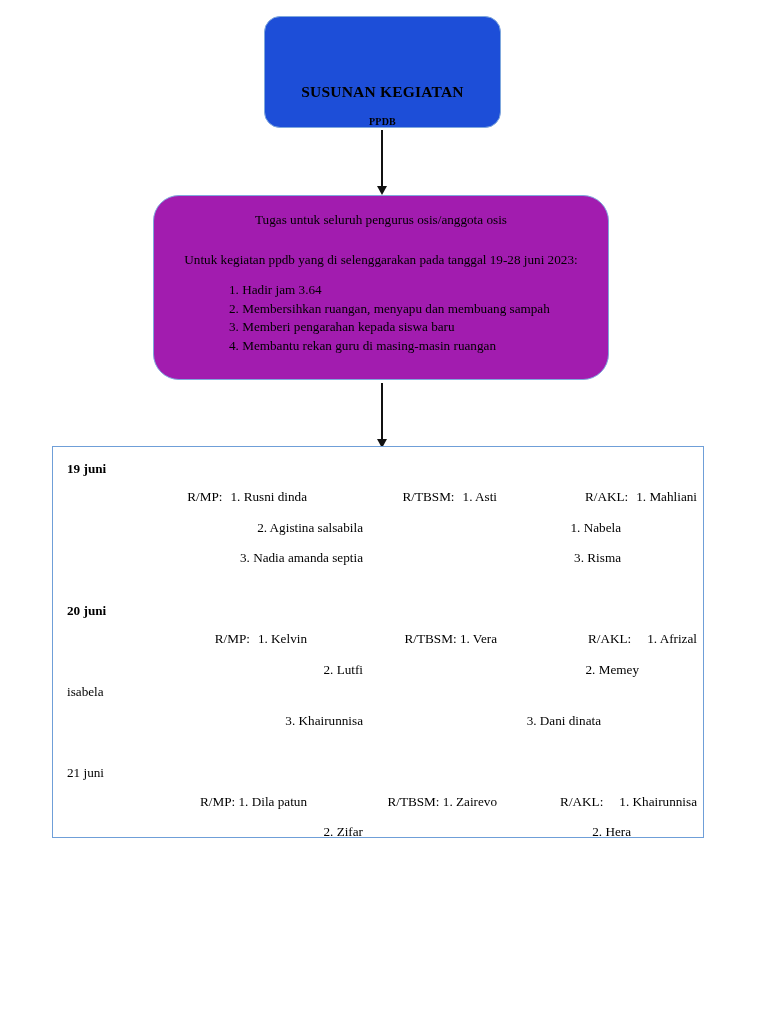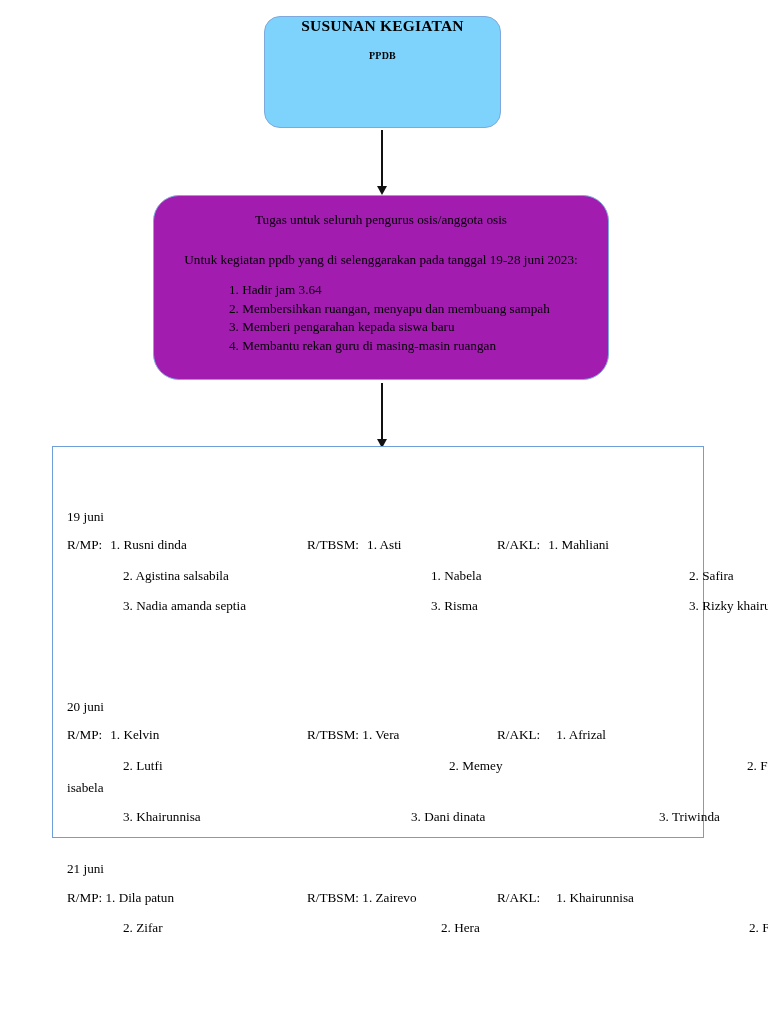--- a/index.html
+++ b/index.html
@@ -25,25 +25,25 @@
 
   .node-title {
     position: absolute;
     left: 264px;
     top: 16px;
     width: 237px;
     height: 112px;
     box-sizing: border-box;
     border: 1.6px solid #7fa8dd;
     border-radius: 16px;
-    background: #7dd3fc;
+    background: #1d4ed8;
     display: flex;
     flex-direction: column;
     align-items: center;
-    justify-content: flex-start;
+    justify-content: flex-end;
     text-align: center;
   }
   .node-title .line1 {
     font-weight: bold;
     font-size: 15.5px;
     letter-spacing: 0.2px;
     line-height: 1.1;
     margin-bottom: 16px;
   }
   .node-title .line2 {
@@ -115,29 +115,29 @@
     background: #ffffff;
     padding: 12px 16px 10px 14px;
   }
 
   .day-block { margin-bottom: 2px; }
   .day-label {
     font-size: 13.2px;
     line-height: 1.55;
     margin-bottom: 8px;
   }
-  .day-label.bold { font-weight: normal; margin-top: 48px; }
+  .day-label.bold { font-weight: bold; }
 
   .row {
     display: flex;
     font-size: 13.2px;
     line-height: 1.55;
     margin-bottom: 10px;
   }
-  .col { position: relative; }
+  .col { position: relative; text-align: right; }
   .col-a { width: 240px; flex: 0 0 240px; }
   .col-b { width: 190px; flex: 0 0 190px; }
   .col-c { width: 200px; flex: 0 0 200px; }
 
   .tag { display: inline-block; }
   .nm  { display: inline-block; }
 
   
   .i-a0 .tag { margin-right: 8px; }
   .i-a1 { padding-left: 56px; }

